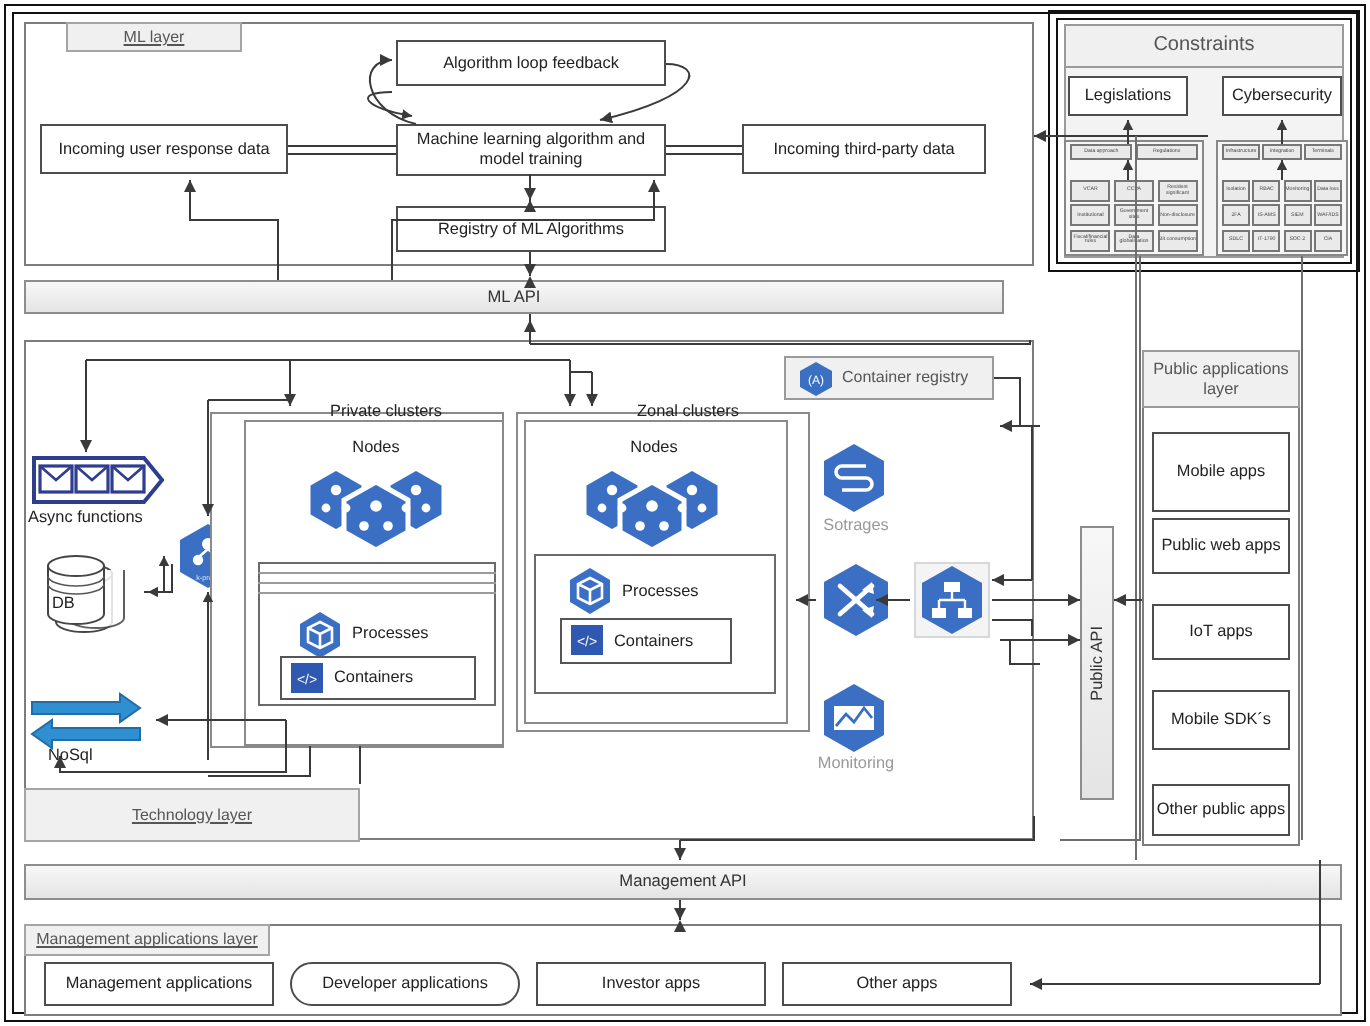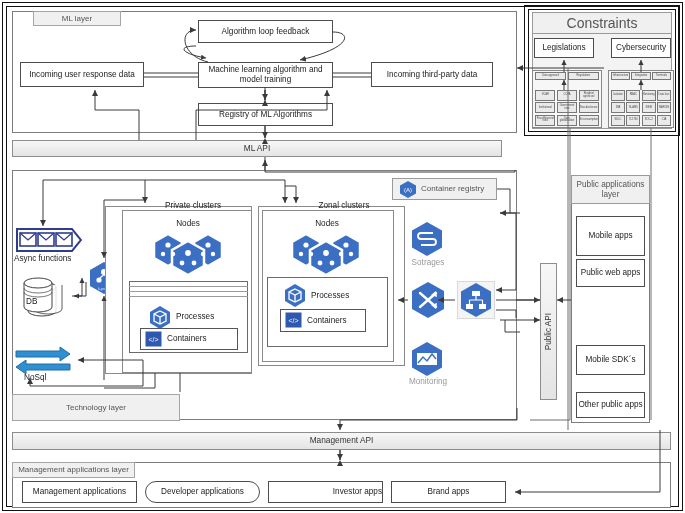--- a/index.html
+++ b/index.html
@@ -6,21 +6,21 @@
   body{width:685px;height:513px;font-family:"Liberation Sans",sans-serif;color:#222;}
   #root{position:relative;width:685px;height:513px;overflow:hidden;background:#fff;}
 
   .abs{position:absolute;box-sizing:border-box;}
 
   
   .box{border:1px solid #4d4d4d;background:#fff;display:flex;align-items:center;justify-content:center;
        text-align:center;font-size:8.2px;line-height:1.18;color:#222;}
   .box.grey{background:#f0f0f0;border:1px solid #9a9a9a;color:#555;}
   .box.api{background:linear-gradient(#f7f7f7,#e4e4e4);border:1px solid #8d8d8d;color:#333;font-size:8.3px;}
-  .box.layertag{background:#f0f0f0;border:1px solid #a5a5a5;color:#555;font-size:8px;justify-content:center;}
+  .box.layertag{background:#f0f0f0;border:1px solid #a5a5a5;color:#555;font-size:8px;justify-content:center;text-decoration:underline;}
   .box.thin{border:1px solid #555;}
   .outerframe{border:1.6px solid #111;background:transparent;}
   .plain{border:1px solid #7d7d7d;background:#fff;}
   .nolabel{border:1px solid #6a6a6a;background:#fff;}
 
   .lbl{position:absolute;font-size:8.2px;color:#222;white-space:nowrap;}
   .lbl.grey{color:#999;}
   .lbl.c{transform:translateX(-50%);}
 
   .vtext{writing-mode:vertical-rl;transform:rotate(180deg);font-size:8.2px;color:#333;}
@@ -302,31 +302,34 @@
   <div class="abs box grey" style="left:571px;top:175px;width:79px;height:29px;padding:0 3px;">
     <span>Public applications layer</span>
   </div>
 
   <div class="abs box" style="left:576px;top:216px;width:69px;height:40px;">
     <span>Mobile apps</span>
   </div>
   <div class="abs box" style="left:576px;top:259px;width:69px;height:28px;">
     <span>Public web apps</span>
   </div>
+  <div class="abs box" style="left:576px;top:302px;width:69px;height:28px;">
+    <span>IoT apps</span>
+  </div>
   <div class="abs box" style="left:576px;top:345px;width:69px;height:30px;">
     <span>Mobile SDK´s</span>
   </div>
   <div class="abs box" style="left:576px;top:392px;width:69px;height:26px;">
     <span>Other public apps</span>
   </div>
 
   <div class="abs" style="left:524px;top:5px;width:156px;height:131px;border:1.6px solid #111;"></div>
   <div class="abs" style="left:528px;top:9px;width:148px;height:123px;border:1px solid #111;"></div>
   <div class="abs constraintsPanel" style="left:532px;top:12px;width:140px;height:117px;"></div>
-  <div class="abs box grey" style="left:532px;top:12px;width:140px;height:22px;font-size:14px;">
+  <div class="abs box grey" style="left:532px;top:12px;width:140px;height:22px;font-size:10px;">
     <span>Constraints</span>
   </div>
 
   <div class="abs box" style="left:534px;top:38px;width:60px;height:20px;">
     <span>Legislations</span>
   </div>
   <div class="abs box" style="left:611px;top:38px;width:60px;height:20px;">
     <span>Cybersecurity</span>
   </div>
 
@@ -376,25 +379,25 @@
   <div class="abs box layertag" style="left:12px;top:462px;width:123px;height:16px;">
     <span>Management applications layer</span>
   </div>
 
   <div class="abs box" style="left:22px;top:481px;width:115px;height:22px;">
     <span>Management applications</span>
   </div>
   <div class="abs box" style="left:145px;top:481px;width:115px;height:22px;border-radius:11px;">
     <span>Developer applications</span>
   </div>
-  <div class="abs box" style="left:268px;top:481px;width:115px;height:22px;justify-content:flex-end;">
+  <div class="abs box" style="left:268px;top:481px;width:115px;height:22px;">
     <span>Investor apps</span>
   </div>
   <div class="abs box" style="left:391px;top:481px;width:115px;height:22px;">
-    <span>Brand apps</span>
+    <span>Other apps</span>
   </div>
 
   <svg class="lines">
     <defs>
       <marker id="ah" markerWidth="7" markerHeight="7" refX="6" refY="3" orient="auto">
         <path d="M0,0 L6,3 L0,6 z" fill="#3a3a3a"></path>
       </marker>
       <marker id="ahs" markerWidth="6" markerHeight="6" refX="5" refY="2.6" orient="auto">
         <path d="M0,0 L5,2.6 L0,5.2 z" fill="#3a3a3a"></path>
       </marker>

